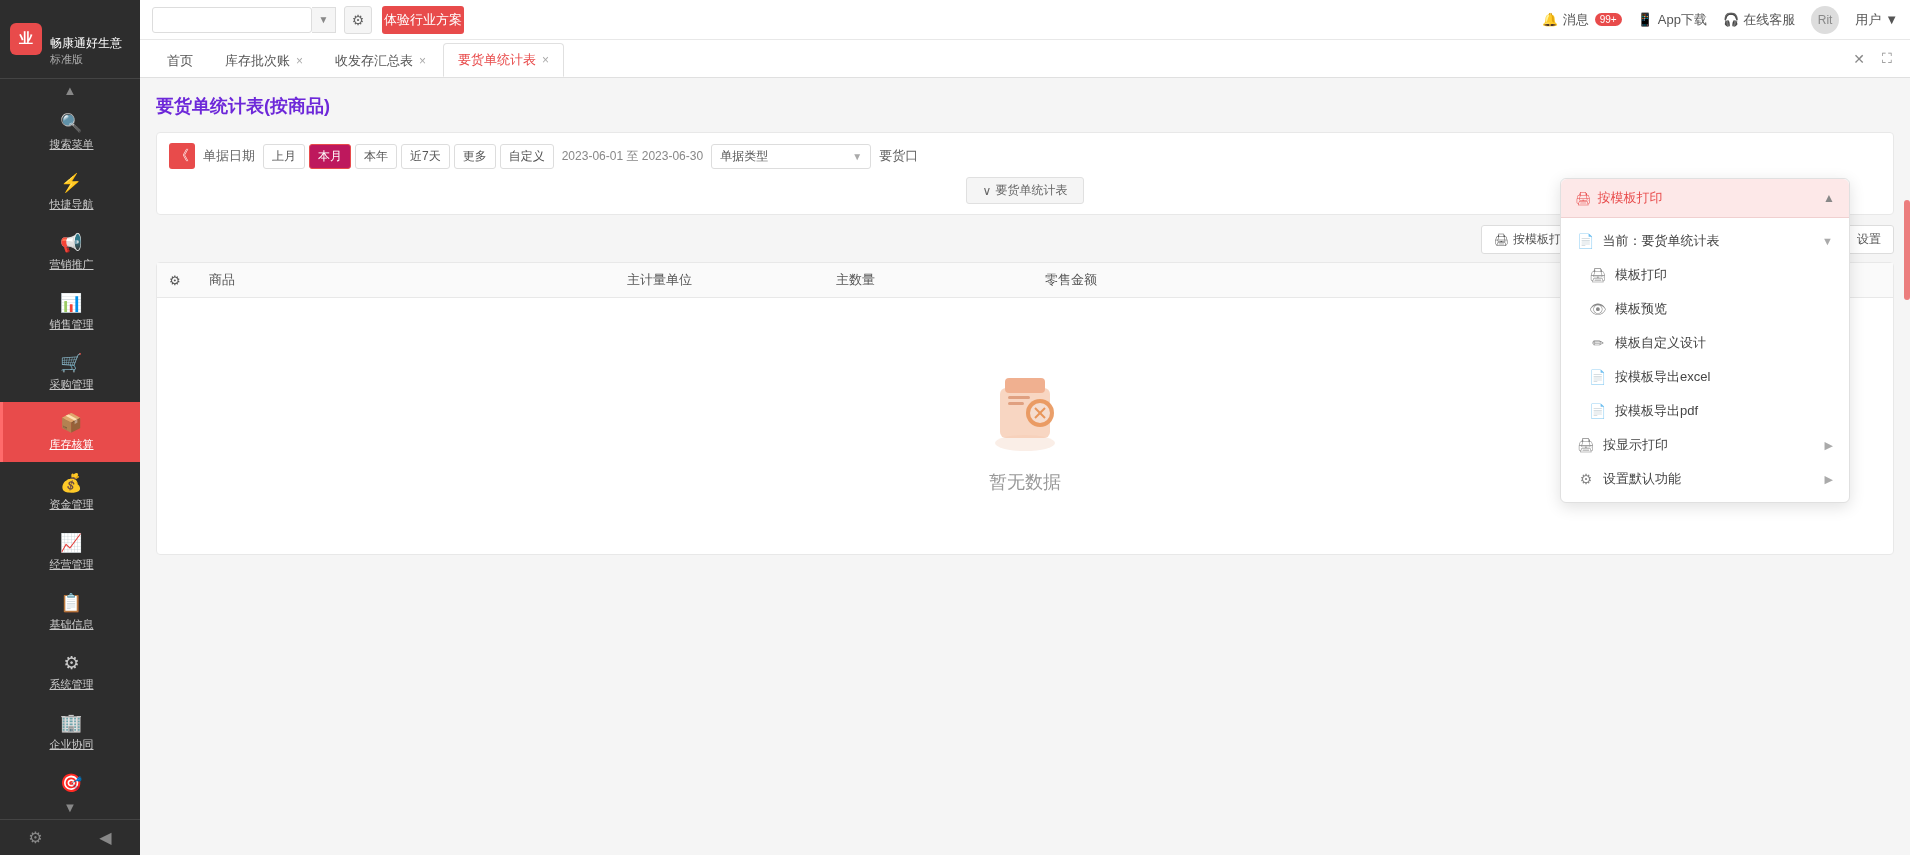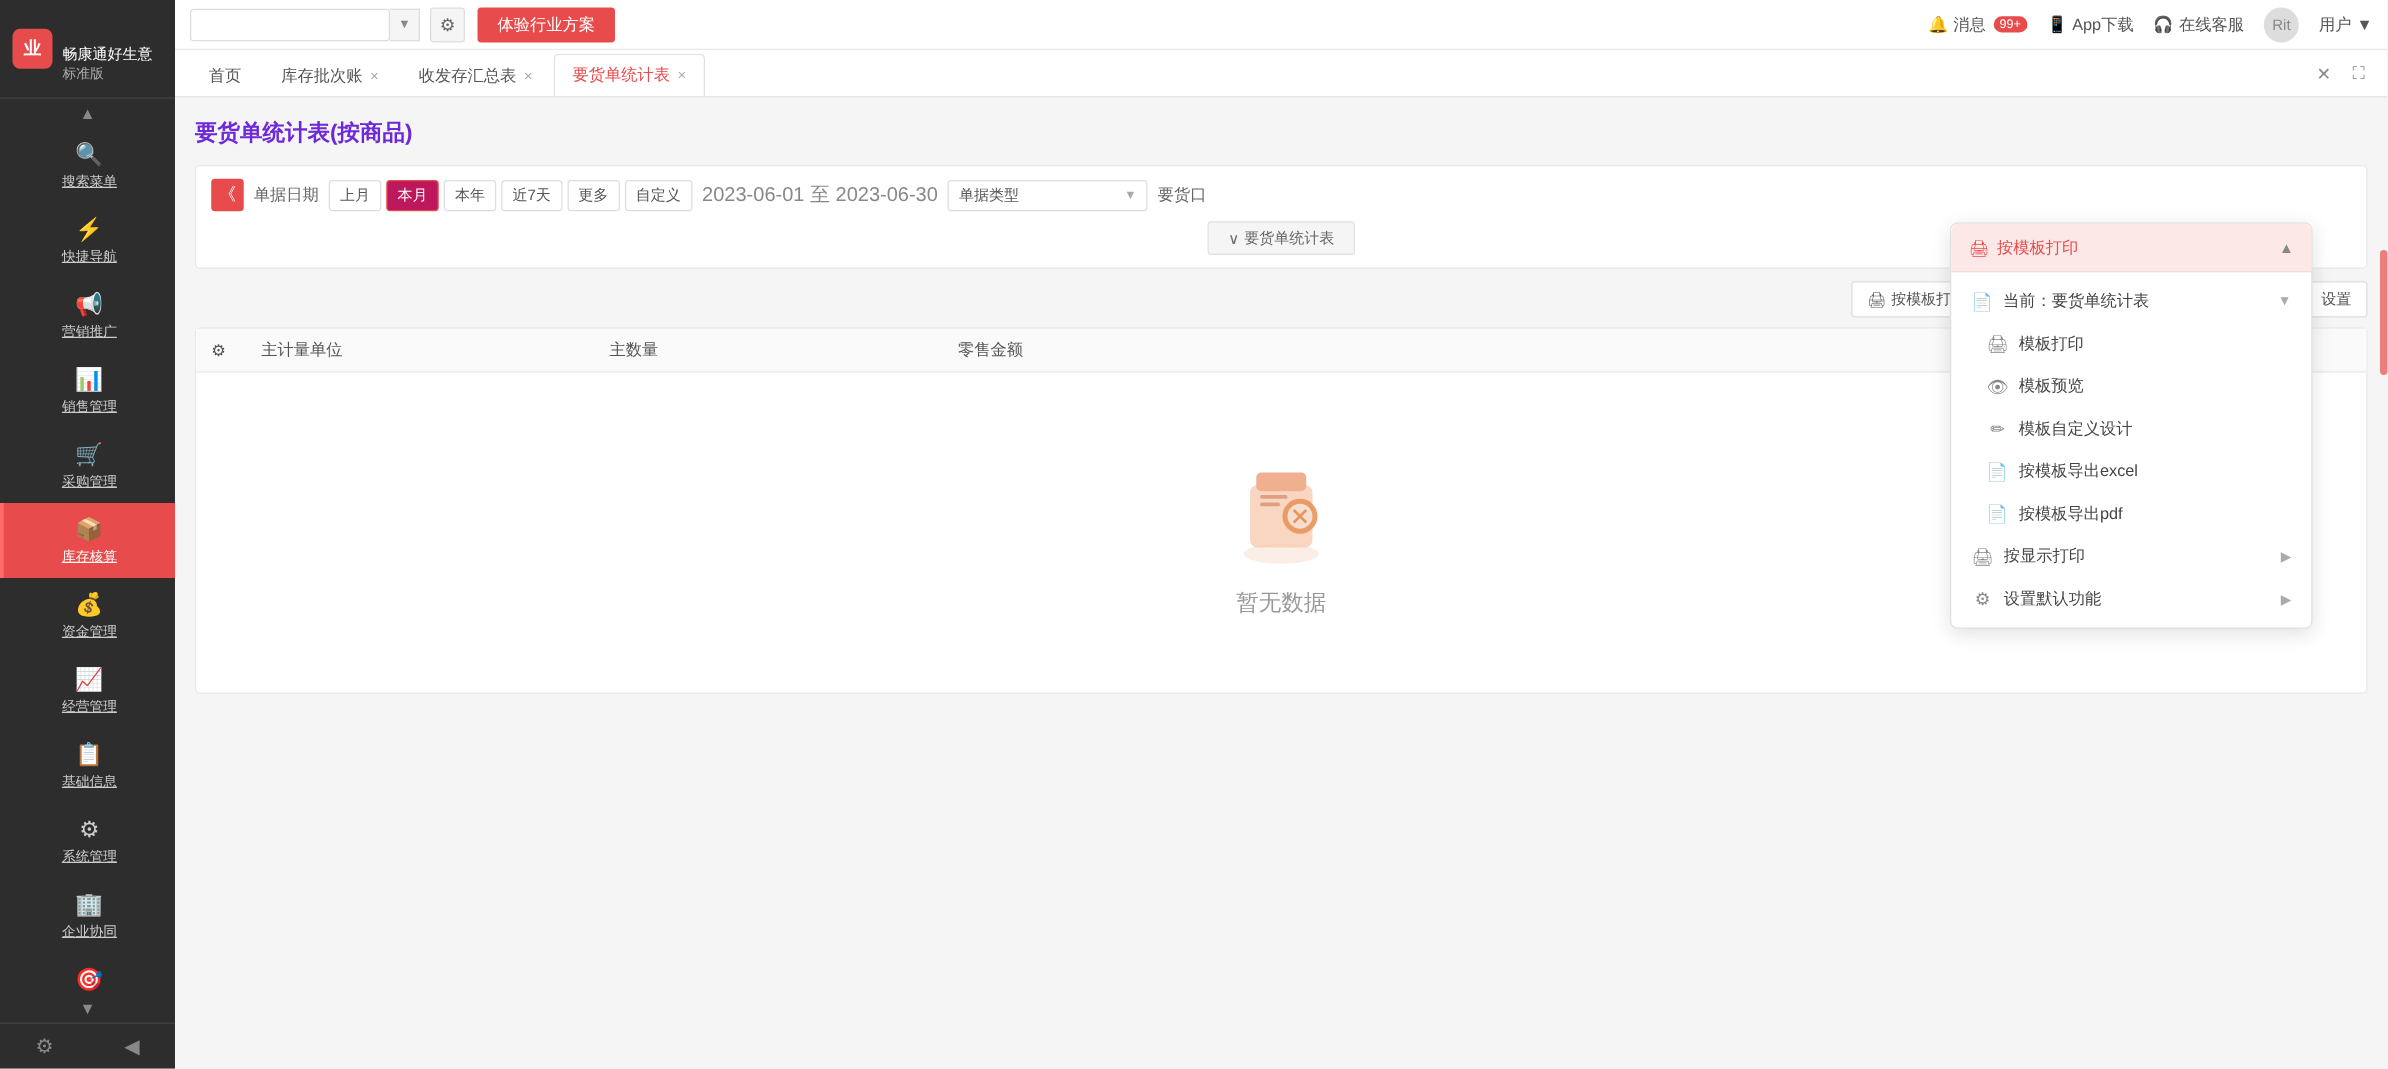--- a/index.html
+++ b/index.html
@@ -119,21 +119,21 @@
       align-items: center;
       justify-content: center;
       margin-left: 8px;
       color: #666;
       font-size: 14px;
     }
     .topbar-trial-btn {
       background: #e84b4b;
       color: white;
       border: none;
-      padding: 5px 16px;
+      padding: 5px 2px;
       border-radius: 3px;
       cursor: pointer;
       font-size: 13px;
       margin-left: 10px;
     }
     .topbar-right { display: flex; align-items: center; gap: 16px; }
     .topbar-right-item { display: flex; align-items: center; gap: 4px; color: #555; cursor: pointer; font-size: 13px; }
     .topbar-badge {
       background: #e84b4b;
       color: white;
@@ -262,21 +262,21 @@
       background: #fff;
       cursor: pointer;
       font-size: 12px;
       color: #555;
     }
     .filter-date-btn.active {
       background: #be185d;
       color: white;
       border-color: #e84b4b;
     }
-    .filter-date-range { font-size: 16px; color: #888; margin-left: 4px; }
+    .filter-date-range { font-size: 12px; color: #888; margin-left: 4px; }
 
     .filter-select {
       display: flex;
       align-items: center;
       border: 1px solid #ddd;
       border-radius: 3px;
       background: #fff;
       padding: 3px 8px;
       min-width: 160px;
       cursor: pointer;
@@ -653,20 +653,21 @@
         </button>
         <button class="btn-more">···</button>
         <button class="btn-primary-action">查询</button>
         <button class="btn-settings">设置</button>
       </div>
     </div>
 
     <div class="data-table">
       <div class="table-header">
         <div class="table-header-col col-settings">⚙</div>
+        <div class="table-header-col col-product">商品</div>
         <div class="table-header-col col-unit">主计量单位</div>
         <div class="table-header-col col-qty">主数量</div>
         <div class="table-header-col col-amount">零售金额</div>
         <div class="table-header-col col-rest"></div>
       </div>
 
       <div class="table-empty">
 
         <svg class="empty-icon" viewBox="0 0 100 100">
           <ellipse cx="50" cy="85" rx="30" ry="8" fill="#f5ddd0" opacity="0.5"></ellipse>

